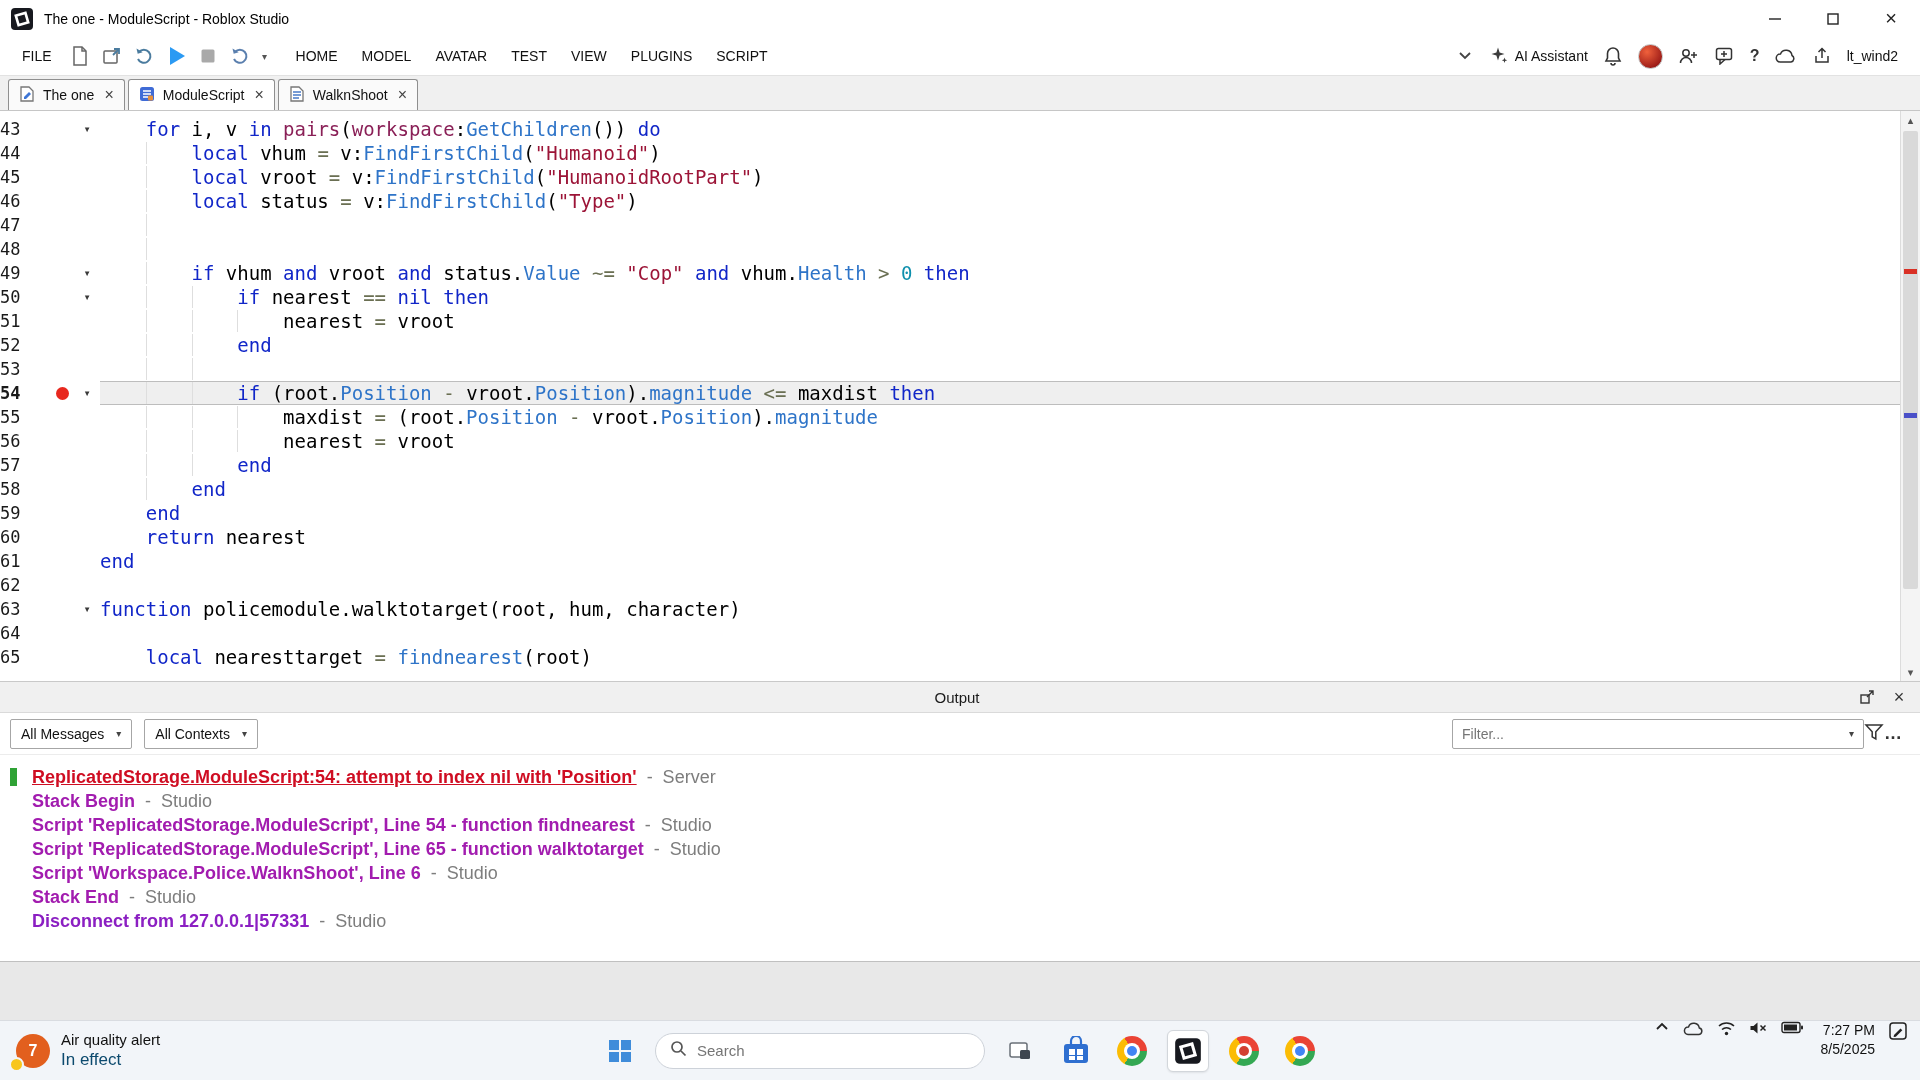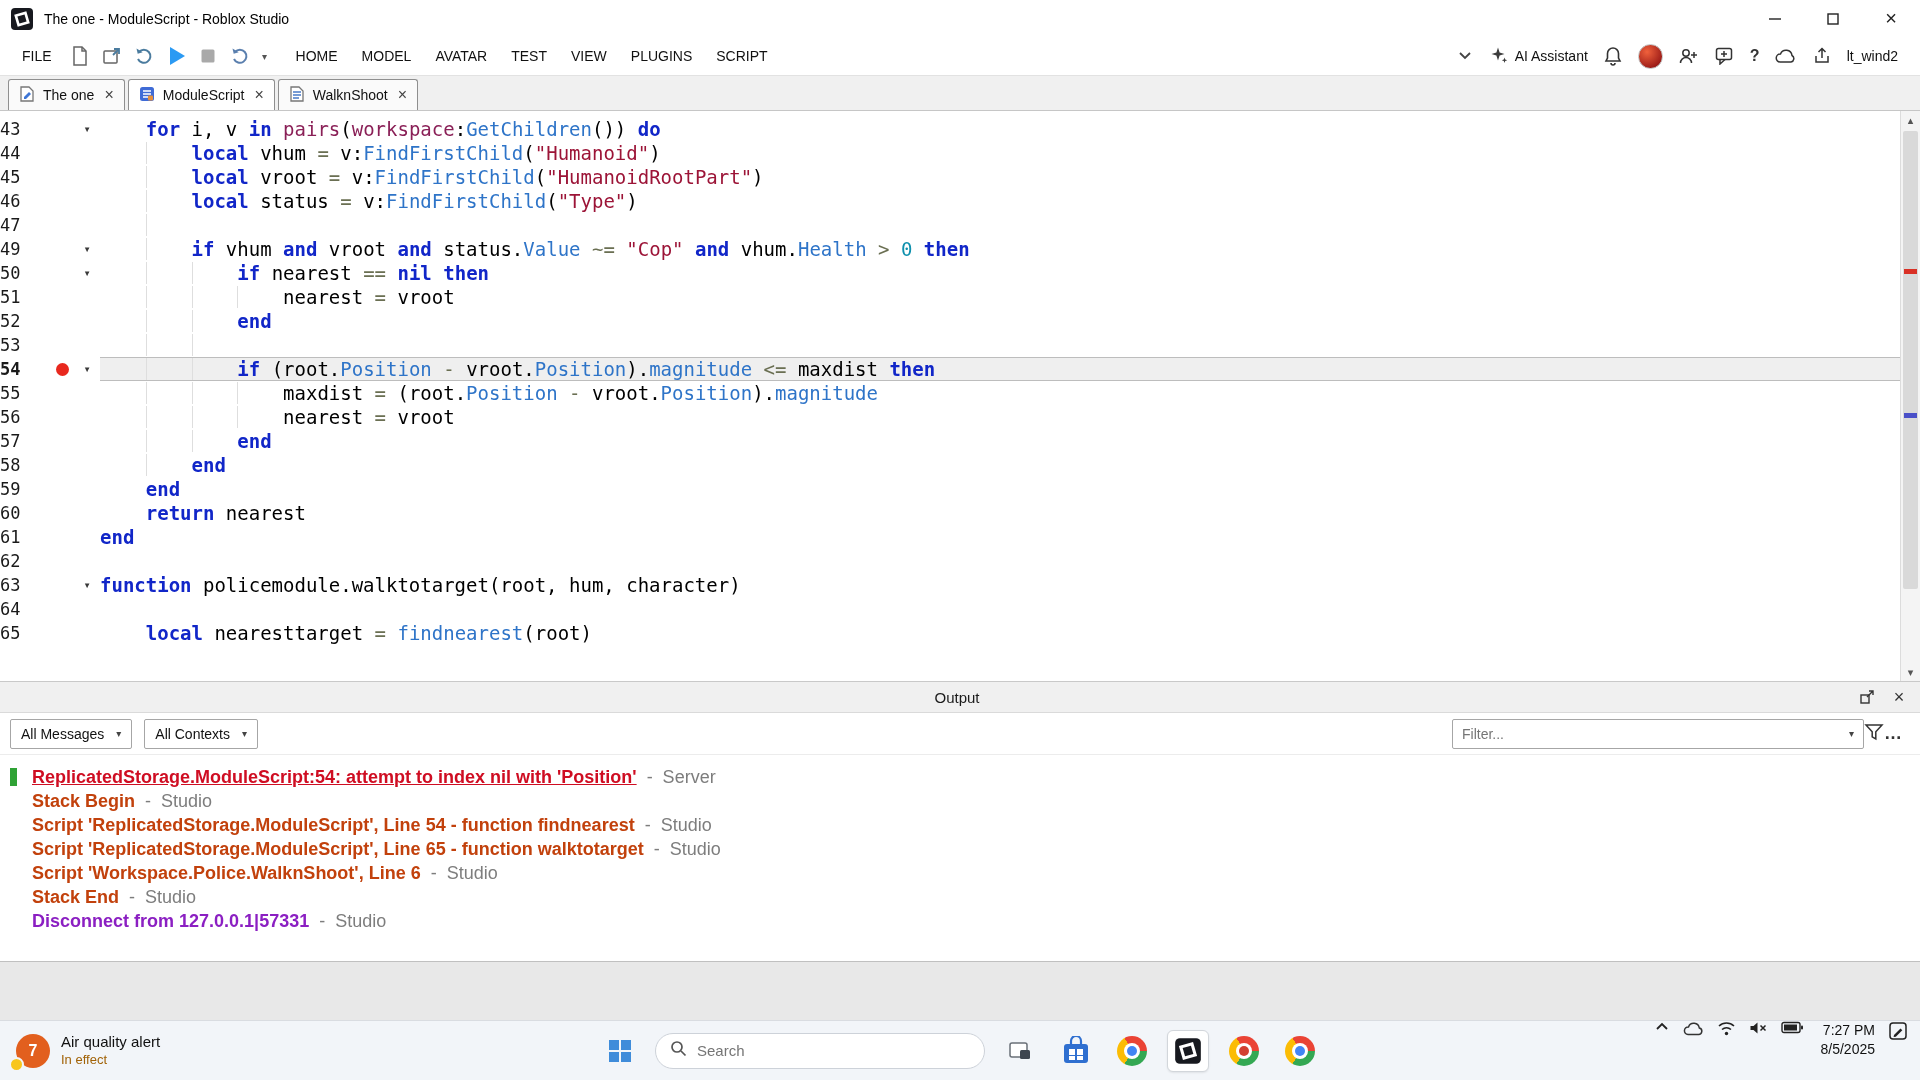--- a/index.html
+++ b/index.html
@@ -38,21 +38,21 @@
   .code-scroll{flex:1;padding-top:6px;overflow:hidden}
   .code-row{display:flex;height:24px;line-height:24px;font-family:"DejaVu Sans Mono",monospace;font-size:19px;white-space:pre}
   .ln-num{width:50px;flex:none;color:#1a1a1a;font-size:17px}
   .code-row.current .ln-num{font-weight:bold}
   .ln-mark{width:24px;flex:none;display:flex;align-items:center;justify-content:center}
   .bp{width:13px;height:13px;border-radius:50%;background:#e8281e;display:block}
   .ln-fold{width:26px;flex:none;text-align:center;color:#3a3a3a;font-size:12px}
   .ln-code{flex:1;color:#000}
   .code-row.current .ln-code{background:#efefef;box-shadow:inset 0 1px 0 #bdbdbd, inset 0 -1px 0 #bdbdbd}
   .ind+.ind{box-shadow:inset 1px 0 0 #dedede}
-  .tok-kw{color:#1126c8;font-weight:bold}
+  .tok-kw{color:#1126c8;font-weight:normal}
   .tok-str{color:#9c1437}
   .tok-gl{color:#8a2057}
   .tok-fn{color:#2e74c8}
   .tok-op{color:#6a6f52}
   .tok-num{color:#0e90ad}
   .tok-pl{color:#000}
   .scrollbar{width:20px;flex:none;background:#f4f4f4;border-left:1px solid #dcdcdc;position:relative}
   .sb-arrow{position:absolute;left:0;width:100%;height:18px;line-height:18px;text-align:center;color:#555;font-size:11px}
   .sb-arrow.up{top:0}.sb-arrow.down{bottom:0}
   .sb-thumb{position:absolute;left:2px;right:2px;top:20px;height:458px;background:#d9d9d9;border-radius:2px}
@@ -71,35 +71,35 @@
   .caret{font-size:10px;color:#444}
   .toolbar-right{margin-left:auto;display:flex;align-items:center;padding-right:6px}
   .filter-combo{display:flex;align-items:center;border:1px solid #a6a6a6;border-radius:2px;width:412px;height:30px;padding:0 9px;background:#fff}
   .filter-combo input{flex:1;border:none;outline:none;font-size:14px;color:#333;background:transparent;font-family:"Liberation Sans",sans-serif}
   .more-btn{font-size:18px;color:#333;font-weight:bold;letter-spacing:2px}
   .output-messages{height:206px;padding-top:10px;font-family:Liberation Sans, sans-serif;font-size:18px;overflow:hidden}
   .msg{position:relative;height:24px;line-height:24px;padding-left:32px;white-space:pre}
   .msg-bar{position:absolute;left:10px;top:3px;width:7px;height:18px;background:#2fa235}
   .msg-main{font-weight:bold}
   .msg-main.error{color:#cf0d22;text-decoration:underline}
-  .msg-main.info{color:#c2410c}
+  .msg-main.info{color:#a21caf}
   .msg-main.notice{color:#8b1fc2}
   .msg-src{color:#7d7d7d}
 
   
   .desktop-gap{height:59px;background:#e8e8e8;border-top:1px solid #c0c0c0}
 
   
   .taskbar{position:absolute;left:0;bottom:0;width:100%;height:60px;background:#f2f5f9;border-top:1px solid #d9dce1;display:flex;align-items:center}
   .tb-widget{display:flex;align-items:center;gap:11px;padding:0 16px;height:100%}
   .aqi-badge{position:relative;width:34px;height:34px;border-radius:50%;background:#e25f1e;color:#fff;display:flex;align-items:center;justify-content:center;font-size:16px;font-weight:bold;flex:none}
   .aqi-sun{position:absolute;left:-7px;bottom:-4px;width:15px;height:15px;border-radius:50%;background:#f8c61c;border:2px solid #f2f5f9}
   .tb-widget-text{display:flex;flex-direction:column;line-height:1.25}
   .tb-widget-title{font-size:15px;color:#111}
-  .tb-widget-sub{font-size:13px;color:#a16207}
+  .tb-widget-sub{font-size:17px;color:#0c4a6e}
   .tb-center{position:absolute;left:50%;top:0;height:100%;transform:translateX(-50%);display:flex;align-items:center;gap:14px}
   .tb-app{width:42px;height:42px;display:flex;align-items:center;justify-content:center;border-radius:6px}
   .tb-app.active{background:#fff;border:1px solid #d2d6db;box-shadow:0 1px 2px rgba(0,0,0,.08)}
   .search-pill{width:330px;height:36px;border-radius:18px;background:#fff;border:1px solid #cdd2d9;display:flex;align-items:center;padding:0 14px;gap:10px}
   .search-pill input{flex:1;border:none;outline:none;background:transparent;font-size:15px;color:#444;font-family:"Liberation Sans",sans-serif}
   .chrome{width:30px;height:30px;border-radius:50%;background:conic-gradient(from -30deg,#ea4335 0 120deg,#34a853 0 240deg,#fbbc05 0 360deg);position:relative}
   .chrome::after{content:"";position:absolute;inset:7px;border-radius:50%;background:#fff}
   .chrome::before{content:"";position:absolute;inset:10px;border-radius:50%;background:#4285f4;z-index:1}
   .chrome.alt::before{background:#d23f31}
   .tb-tray{margin-left:auto;display:flex;align-items:flex-start;gap:13px;padding-right:12px;height:100%}
@@ -260,20 +260,21 @@
     </div>
   </div>
 
   <div class="editor">
     <div class="code-scroll">
         <div class="code-row"><span class="ln-num">43</span><span class="ln-mark"></span><span class="ln-fold">▾</span><span class="ln-code"><span class="ind">    </span><span class="tok-kw">for</span><span class="tok-pl"> i, v </span><span class="tok-kw">in</span><span class="tok-pl"> </span><span class="tok-gl">pairs</span><span class="tok-pl">(</span><span class="tok-gl">workspace</span><span class="tok-pl">:</span><span class="tok-fn">GetChildren</span><span class="tok-pl">()) </span><span class="tok-kw">do</span></span></div>
         <div class="code-row"><span class="ln-num">44</span><span class="ln-mark"></span><span class="ln-fold"></span><span class="ln-code"><span class="ind">    </span><span class="ind">    </span><span class="tok-kw">local</span><span class="tok-pl"> vhum </span><span class="tok-op">=</span><span class="tok-pl"> v:</span><span class="tok-fn">FindFirstChild</span><span class="tok-pl">(</span><span class="tok-str">"Humanoid"</span><span class="tok-pl">)</span></span></div>
         <div class="code-row"><span class="ln-num">45</span><span class="ln-mark"></span><span class="ln-fold"></span><span class="ln-code"><span class="ind">    </span><span class="ind">    </span><span class="tok-kw">local</span><span class="tok-pl"> vroot </span><span class="tok-op">=</span><span class="tok-pl"> v:</span><span class="tok-fn">FindFirstChild</span><span class="tok-pl">(</span><span class="tok-str">"HumanoidRootPart"</span><span class="tok-pl">)</span></span></div>
         <div class="code-row"><span class="ln-num">46</span><span class="ln-mark"></span><span class="ln-fold"></span><span class="ln-code"><span class="ind">    </span><span class="ind">    </span><span class="tok-kw">local</span><span class="tok-pl"> status </span><span class="tok-op">=</span><span class="tok-pl"> v:</span><span class="tok-fn">FindFirstChild</span><span class="tok-pl">(</span><span class="tok-str">"Type"</span><span class="tok-pl">)</span></span></div>
         <div class="code-row"><span class="ln-num">47</span><span class="ln-mark"></span><span class="ln-fold"></span><span class="ln-code"><span class="ind">    </span><span class="ind">    </span></span></div>
+        <div class="code-row"><span class="ln-num">48</span><span class="ln-mark"></span><span class="ln-fold"></span><span class="ln-code"><span class="ind">    </span><span class="ind">    </span></span></div>
         <div class="code-row"><span class="ln-num">49</span><span class="ln-mark"></span><span class="ln-fold">▾</span><span class="ln-code"><span class="ind">    </span><span class="ind">    </span><span class="tok-kw">if</span><span class="tok-pl"> vhum </span><span class="tok-kw">and</span><span class="tok-pl"> vroot </span><span class="tok-kw">and</span><span class="tok-pl"> status.</span><span class="tok-fn">Value</span><span class="tok-pl"> </span><span class="tok-op">~=</span><span class="tok-pl"> </span><span class="tok-str">"Cop"</span><span class="tok-pl"> </span><span class="tok-kw">and</span><span class="tok-pl"> vhum.</span><span class="tok-fn">Health</span><span class="tok-pl"> </span><span class="tok-op">&gt;</span><span class="tok-pl"> </span><span class="tok-num">0</span><span class="tok-pl"> </span><span class="tok-kw">then</span></span></div>
         <div class="code-row"><span class="ln-num">50</span><span class="ln-mark"></span><span class="ln-fold">▾</span><span class="ln-code"><span class="ind">    </span><span class="ind">    </span><span class="ind">    </span><span class="tok-kw">if</span><span class="tok-pl"> nearest </span><span class="tok-op">==</span><span class="tok-pl"> </span><span class="tok-kw">nil</span><span class="tok-pl"> </span><span class="tok-kw">then</span></span></div>
         <div class="code-row"><span class="ln-num">51</span><span class="ln-mark"></span><span class="ln-fold"></span><span class="ln-code"><span class="ind">    </span><span class="ind">    </span><span class="ind">    </span><span class="ind">    </span><span class="tok-pl">nearest </span><span class="tok-op">=</span><span class="tok-pl"> vroot</span></span></div>
         <div class="code-row"><span class="ln-num">52</span><span class="ln-mark"></span><span class="ln-fold"></span><span class="ln-code"><span class="ind">    </span><span class="ind">    </span><span class="ind">    </span><span class="tok-kw">end</span></span></div>
         <div class="code-row"><span class="ln-num">53</span><span class="ln-mark"></span><span class="ln-fold"></span><span class="ln-code"><span class="ind">    </span><span class="ind">    </span><span class="ind">    </span></span></div>
         <div class="code-row current"><span class="ln-num">54</span><span class="ln-mark"><i class="bp"></i></span><span class="ln-fold">▾</span><span class="ln-code"><span class="ind">    </span><span class="ind">    </span><span class="ind">    </span><span class="tok-kw">if</span><span class="tok-pl"> (root.</span><span class="tok-fn">Position</span><span class="tok-pl"> </span><span class="tok-op">-</span><span class="tok-pl"> vroot.</span><span class="tok-fn">Position</span><span class="tok-pl">).</span><span class="tok-fn">magnitude</span><span class="tok-pl"> </span><span class="tok-op">&lt;=</span><span class="tok-pl"> maxdist </span><span class="tok-kw">then</span></span></div>
         <div class="code-row"><span class="ln-num">55</span><span class="ln-mark"></span><span class="ln-fold"></span><span class="ln-code"><span class="ind">    </span><span class="ind">    </span><span class="ind">    </span><span class="ind">    </span><span class="tok-pl">maxdist </span><span class="tok-op">=</span><span class="tok-pl"> (root.</span><span class="tok-fn">Position</span><span class="tok-pl"> </span><span class="tok-op">-</span><span class="tok-pl"> vroot.</span><span class="tok-fn">Position</span><span class="tok-pl">).</span><span class="tok-fn">magnitude</span></span></div>
         <div class="code-row"><span class="ln-num">56</span><span class="ln-mark"></span><span class="ln-fold"></span><span class="ln-code"><span class="ind">    </span><span class="ind">    </span><span class="ind">    </span><span class="ind">    </span><span class="tok-pl">nearest </span><span class="tok-op">=</span><span class="tok-pl"> vroot</span></span></div>
         <div class="code-row"><span class="ln-num">57</span><span class="ln-mark"></span><span class="ln-fold"></span><span class="ln-code"><span class="ind">    </span><span class="ind">    </span><span class="ind">    </span><span class="tok-kw">end</span></span></div>
         <div class="code-row"><span class="ln-num">58</span><span class="ln-mark"></span><span class="ln-fold"></span><span class="ln-code"><span class="ind">    </span><span class="ind">    </span><span class="tok-kw">end</span></span></div>

